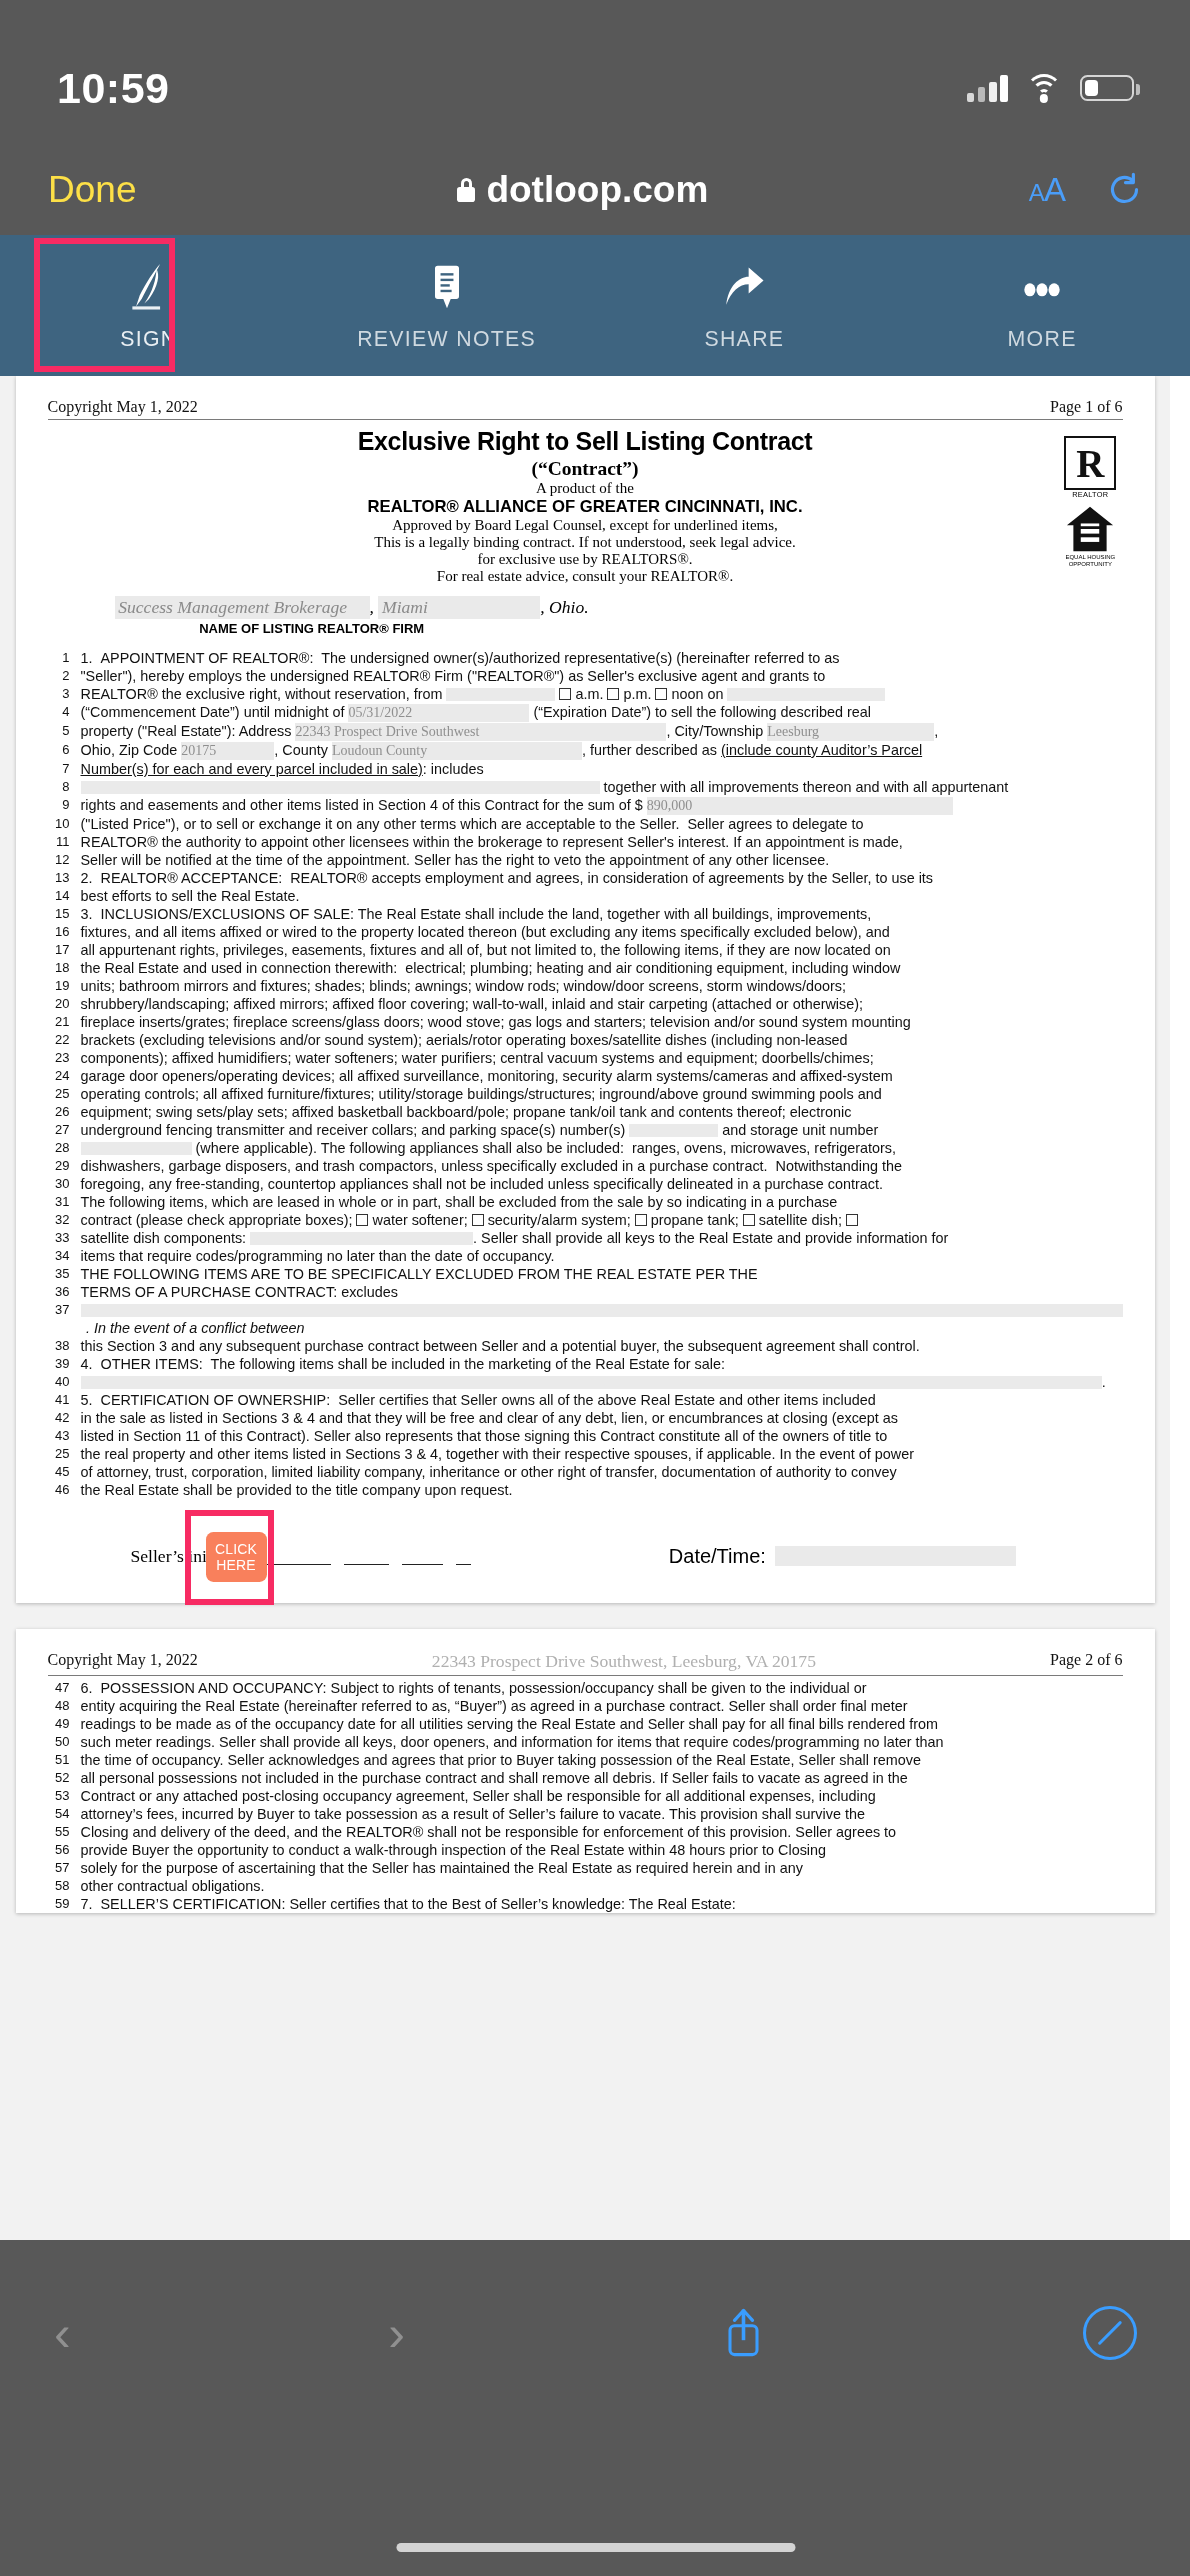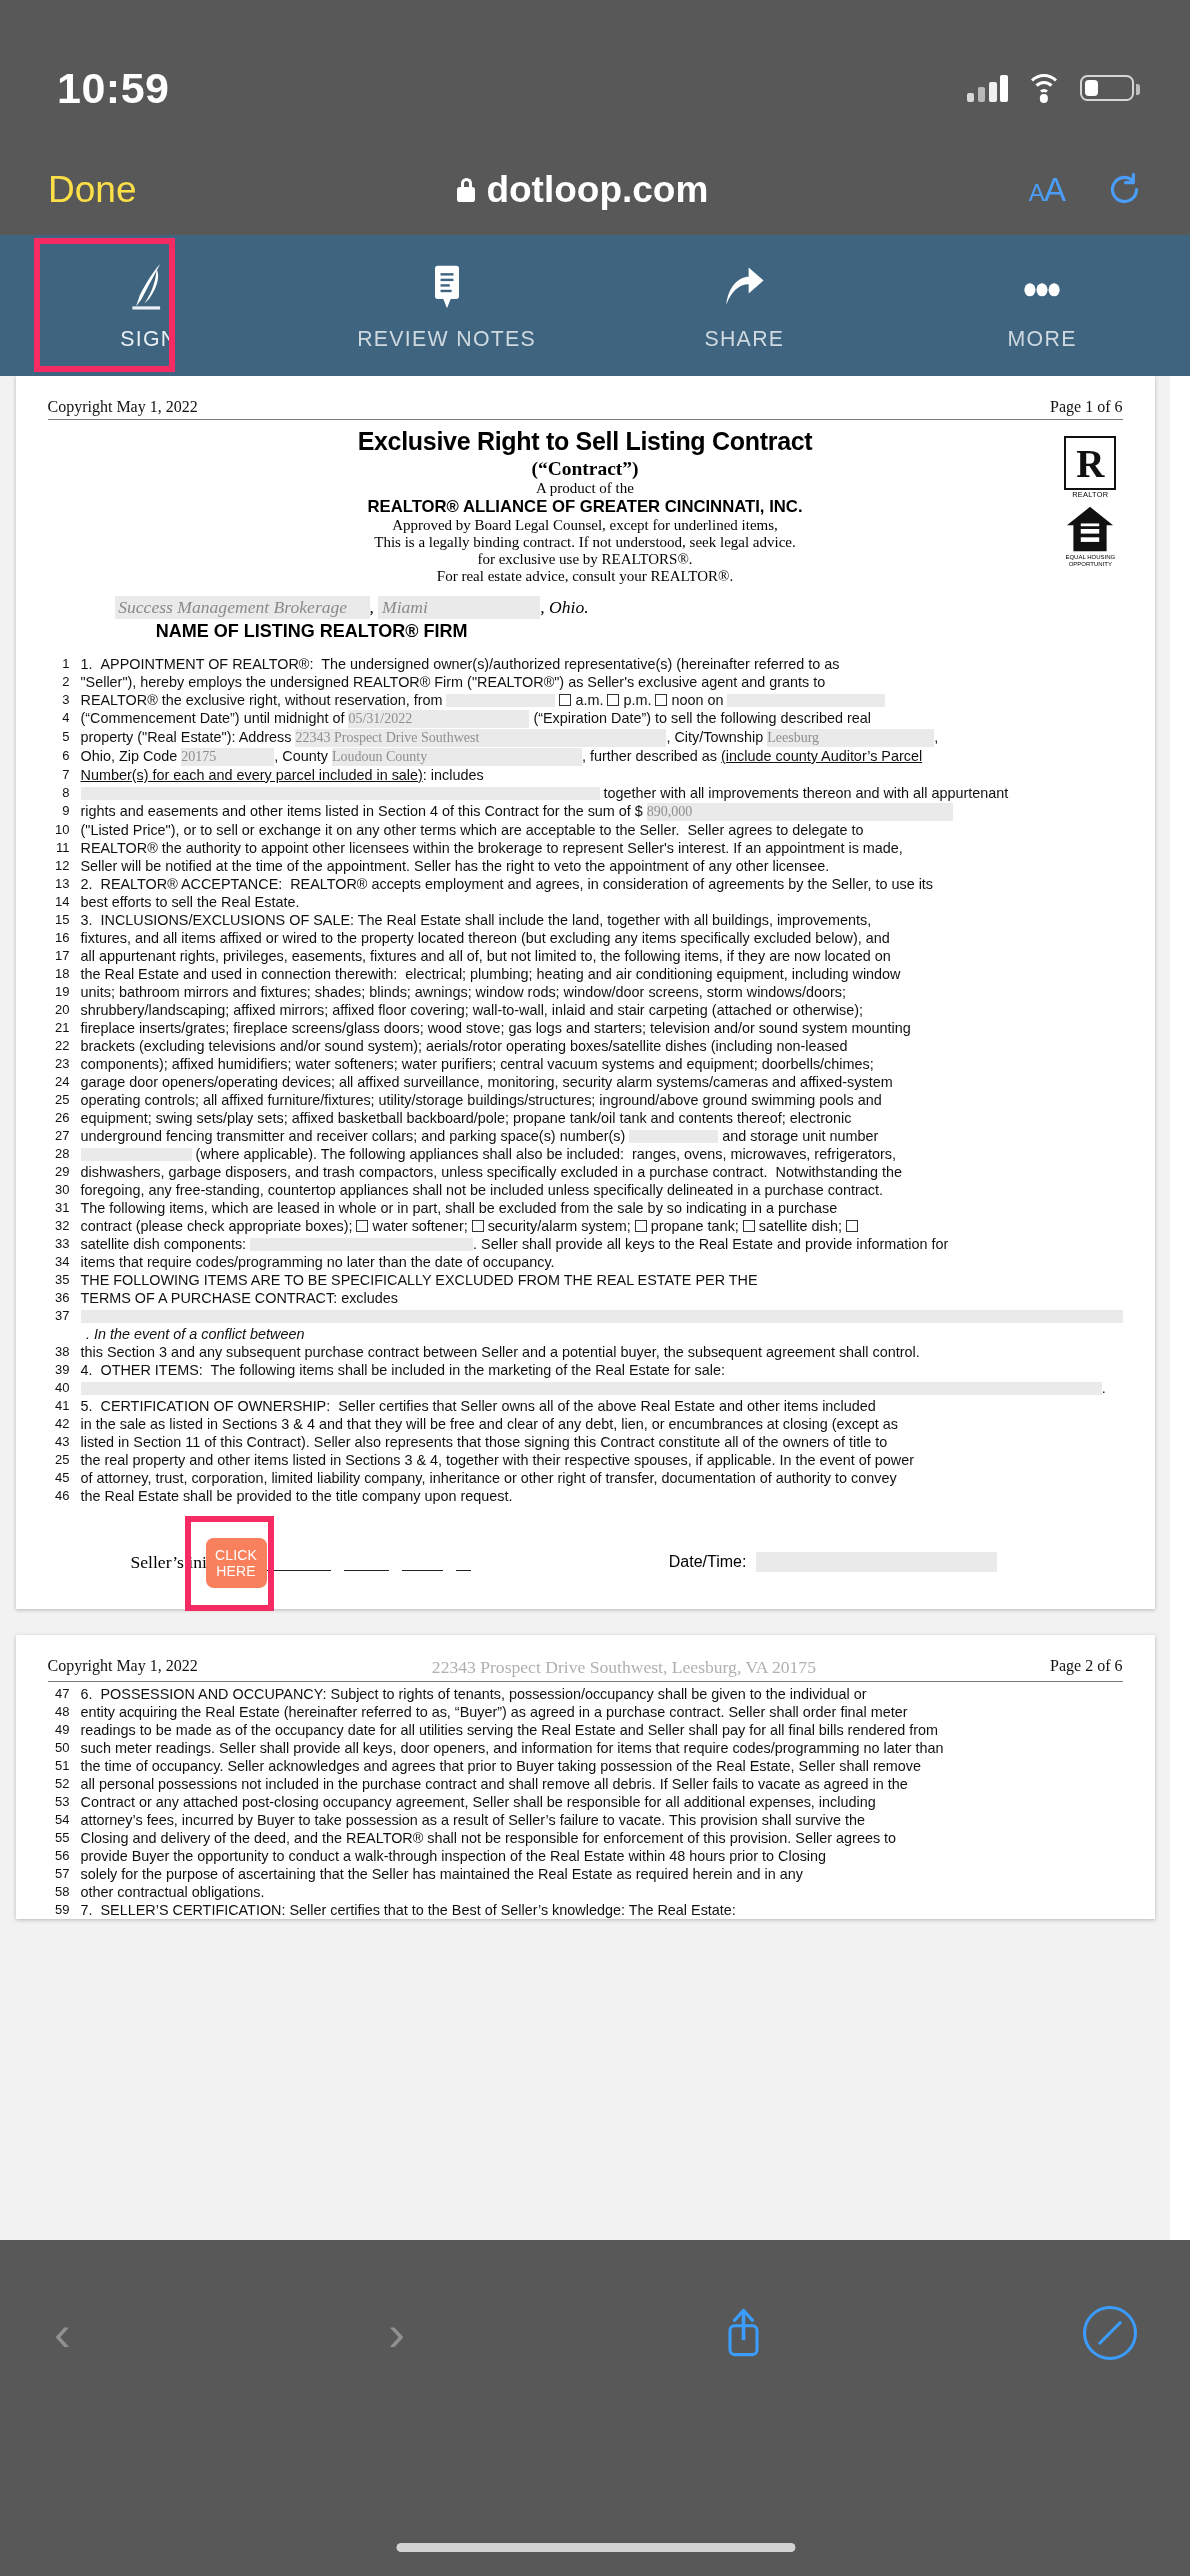--- a/index.html
+++ b/index.html
@@ -93,21 +93,21 @@
   .realtor-logo .r { position:absolute; inset:0; display:flex; align-items:center; justify-content:center; font-family:"Liberation Serif", serif; font-weight:bold; font-size:39px; color:#111; line-height:1;}
   .realtor-cap { font-size:7.4px; text-align:center; letter-spacing:0.3px; font-family:"Liberation Sans", sans-serif;}
   .eho { width:50px; height:48px; margin:5.6px auto 0; position:relative;}
   .eho svg { display:block; }
   .eho-cap { font-size:6px; text-align:center; line-height:1.15; margin-top:0.9px; font-family:"Liberation Sans", sans-serif;}
 
   .firm-row { margin-top:11px; display:flex; align-items:baseline; padding-left:67px; font-family:"Liberation Serif", serif; font-size:17.6px;font-style:italic;}
   .fld { background:#eaeaea; color:#8a8a8a; display:inline-block; padding:0.9px 3.7px; }
   .fld.f1 { width:255px; }
   .fld.f2 { width:162px; }
-  .firm-caption { text-align:center; font-size:18px; font-weight:bold; padding-left:9.3px; margin-top:1.9px; font-family:"Liberation Sans", sans-serif; width:519px;}
+  .firm-caption { text-align:center; font-size:13px; font-weight:bold; padding-left:9.3px; margin-top:1.9px; font-family:"Liberation Sans", sans-serif; width:519px;}
 
   .body-block { margin-top:13px; }
   .ln { display:flex; font-size:14.4px; line-height:18px; font-family:"Liberation Sans", sans-serif; color:#111;}
   .ln .num { width:33px; flex:none; text-align:right; padding-right:11px; color:#111; font-size:13px;}
   .ln .txt { flex:1; text-align:justify; }
   .ln .txt.nj { text-align:left; }
   b { font-weight:normal; }
   .u { text-decoration:underline; }
   .ifld { background:#eaeaea; color:#8f8f8f; display:inline-block; vertical-align:baseline; font-family:"Liberation Serif", serif; font-size:14px;}
   .blank { background:#eaeaea; display:inline-block; height:13px; vertical-align:middle;}
@@ -118,21 +118,21 @@
   .init-lines { display:flex; align-items:flex-end; gap:0; margin-left:5.6px; }
   .init-lines .dash { border-bottom:1.9px solid #222; display:inline-block; margin-right:13px; height:16.7px;}
   .d1 { width:89px; } .d2 { width:45px; } .d3 { width:41px; } .d4 { width:15px; }
   .click-here {
     position:absolute; left:158px; top:9.3px; width:61px; height:50px;
     background:#f9805c; color:#fff; border-radius:7.4px;
     display:flex; flex-direction:column; align-items:center; justify-content:center;
     font-family:"Liberation Sans", sans-serif; font-size:14px; line-height:16px; letter-spacing:0.2px;
   }
   .highlight-init { position:absolute; left:137px; top:-13px; width:89px; height:95px; border:6.5px solid #f72b63; }
-  .datetime { margin-left:185px; display:flex; align-items:center; gap:9.3px; font-family:"Liberation Sans", sans-serif; font-size:16px;}
+  .datetime { margin-left:185px; display:flex; align-items:center; gap:9.3px; font-family:"Liberation Sans", sans-serif; font-size:20px;}
   .dt-fld { width:241px; height:20.4px; background:#eaeaea; display:inline-block; }
 
   
   .bottombar {
     position:absolute; bottom:0; left:0; width:1191px; height:336px; background:#585858;
   }
   .bb-row { display:flex; align-items:center; height:185px; padding:0 54px; justify-content:space-between; }
   .bb-ic { display:flex; align-items:center; justify-content:center; }
   .chev { font-size:50px; color:#909090; font-family:"Liberation Sans", sans-serif; }
   .share-ic { width:43px; height:54px; position:relative; }

